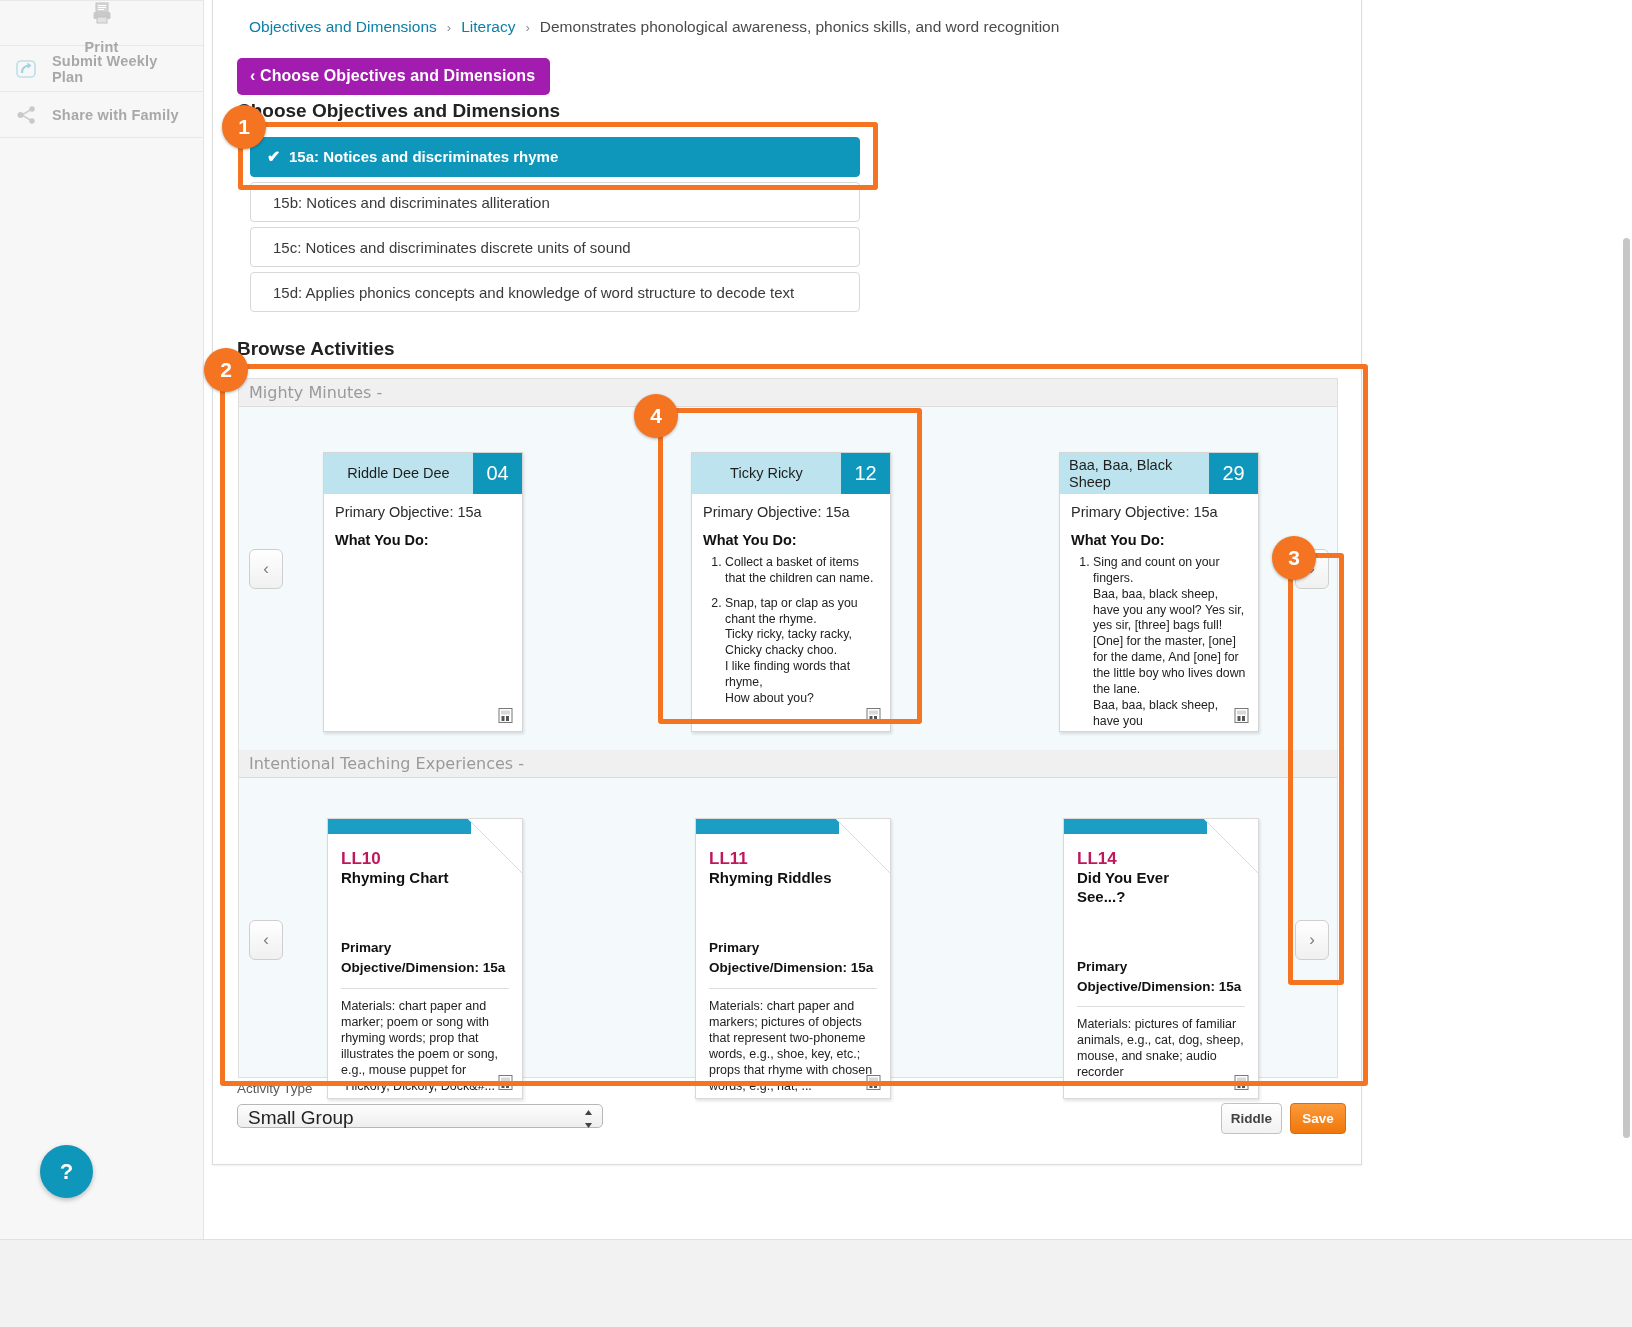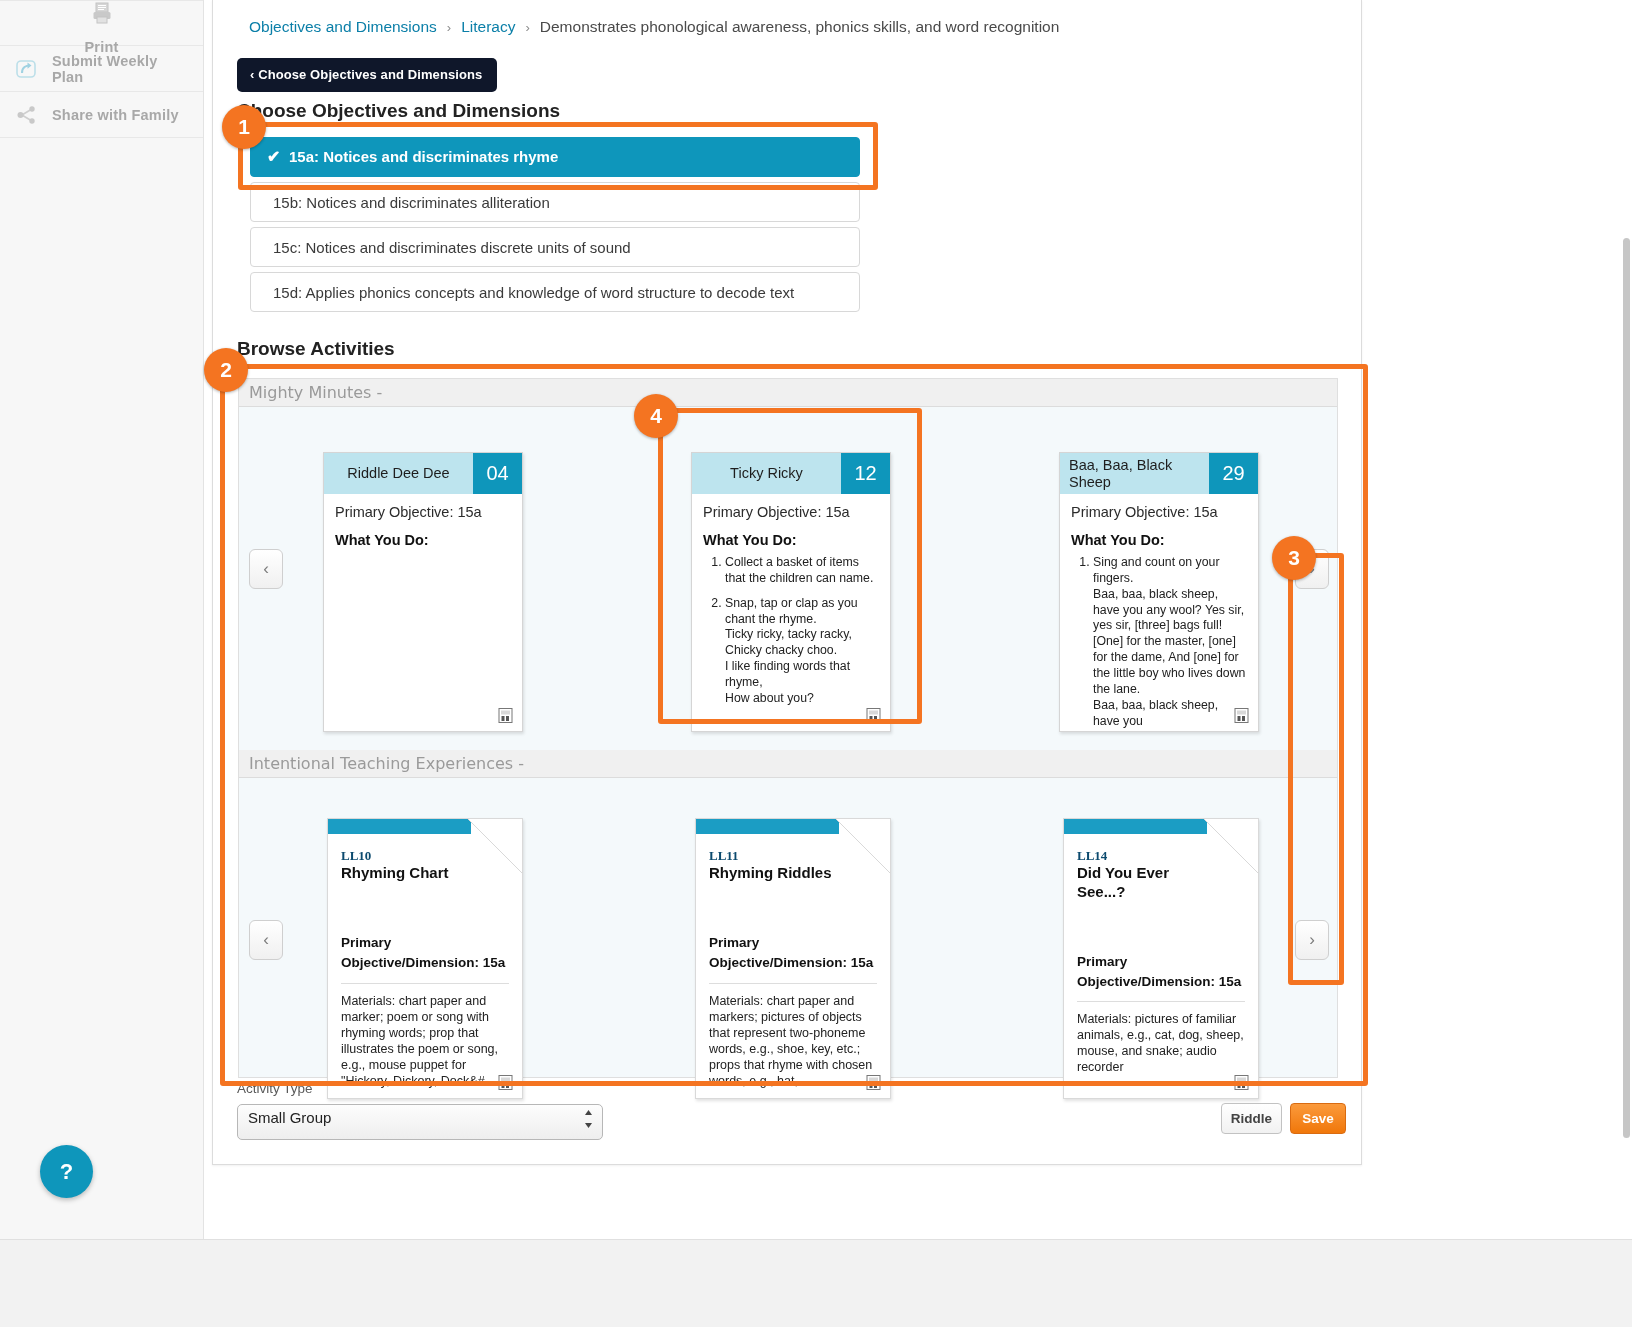--- a/index.html
+++ b/index.html
@@ -59,23 +59,23 @@
     position:absolute; left:36px; top:18px;
     font-size:15.5px; display:flex; align-items:center; gap:10px;
     white-space:nowrap;
   }
   .crumb-link { color:#0b7fa8; font-weight:normal; }
   .crumb-sep { color:#8d8d8d; font-size:13px; }
   .crumb-cur { color:#4a4a4a; }
 
   .back-btn {
     position:absolute; left:237px; top:58px;
-    background:#0f172a; color:#fff;
+    background:#a21caf; color:#fff;
     border-radius:5px; padding:9px 15px 10px 13px;
-    font-size:13px; font-weight:bold; letter-spacing:.1px;
+    font-size:16px; font-weight:bold; letter-spacing:.1px;
   }
 
   .sec-title {
     position:absolute; font-weight:bold; color:#222;
     font-size:19px;
   }
   #objTitle { left:237px; top:100px; }
   #browseTitle { left:237px; top:338px; }
 
   
@@ -151,38 +151,38 @@
     position:absolute; top:40px; width:196px; height:281px;
     background:#fff; border:1px solid #d9d9d9;
     box-shadow:1px 2px 3px rgba(0,0,0,.12);
   }
   .ite-bar { height:15px; background:#1b9dc4; width:143px; }
   .ite-diag {
     position:absolute; right:0; top:0; width:54px; height:54px;
     overflow:hidden;
   }
   .ite-body { padding:14px 13px 0 13px; position:relative; }
-  .ite-code { font-size:13px; font-weight:bold; color:#0c4a6e; line-height:1.25;font-family:Liberation Serif, serif; }
+  .ite-code { font-size:17px; font-weight:bold; color:#be185d; line-height:1.25; }
   .ite-title{ font-size:15px; font-weight:bold; color:#111; line-height:1.25; }
   .ite-po {
     font-size:13.5px; font-weight:bold; color:#111; line-height:1.5;
     margin-top:50px; padding-bottom:9px; border-bottom:1px solid #ddd;
   }
   .ite-mat { font-size:12.5px; color:#222; line-height:1.28; margin-top:9px; }
 
   
   .act-label {
     position:absolute; left:237px; top:1081px;
     font-size:13.5px; color:#5a5a5a;
   }
   .act-select {
-    position:absolute; left:237px; top:1104px; width:366px; height:36px;
+    position:absolute; left:237px; top:1104px; width:366px; height:24px;
     border:1px solid #b7b7b7; border-radius:5px;
     background:linear-gradient(#fdfdfd,#eeeeee);
-    font-size:15px; color:#222; line-height:26px; padding-left:10px;
+    font-size:19px; color:#222; line-height:26px; padding-left:10px;
   }
   .act-select .spin {
     position:absolute; right:9px; top:3px; font-size:11px; color:#555;
     line-height:11px;
   }
   .btn {
     position:absolute; top:1103px; height:31px;
     border-radius:4px; font-size:13.5px; font-weight:bold;
     display:flex; align-items:center; justify-content:center;
   }

